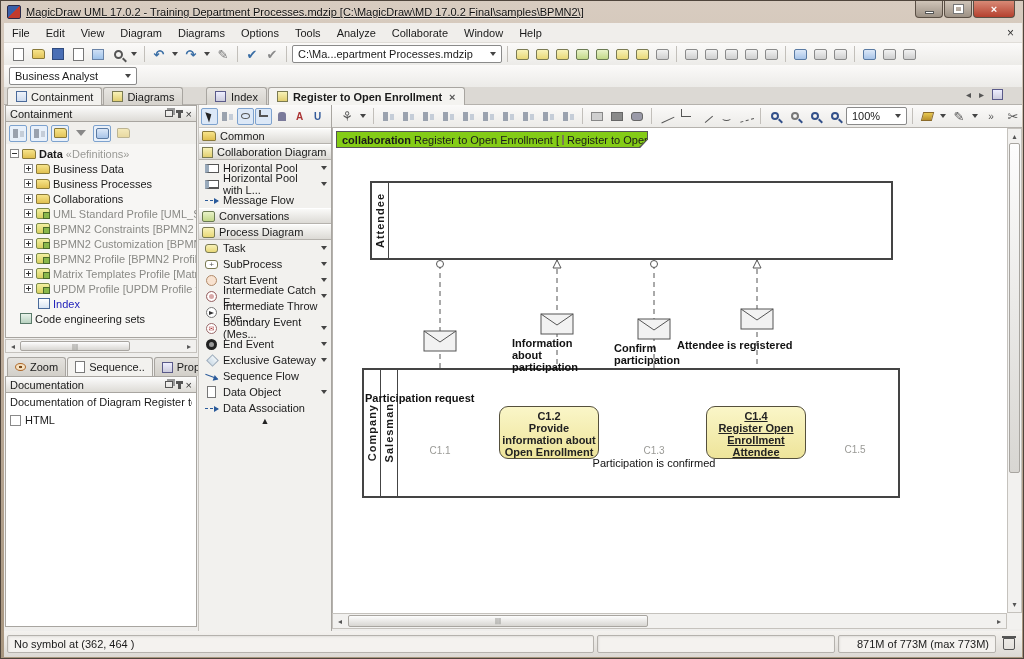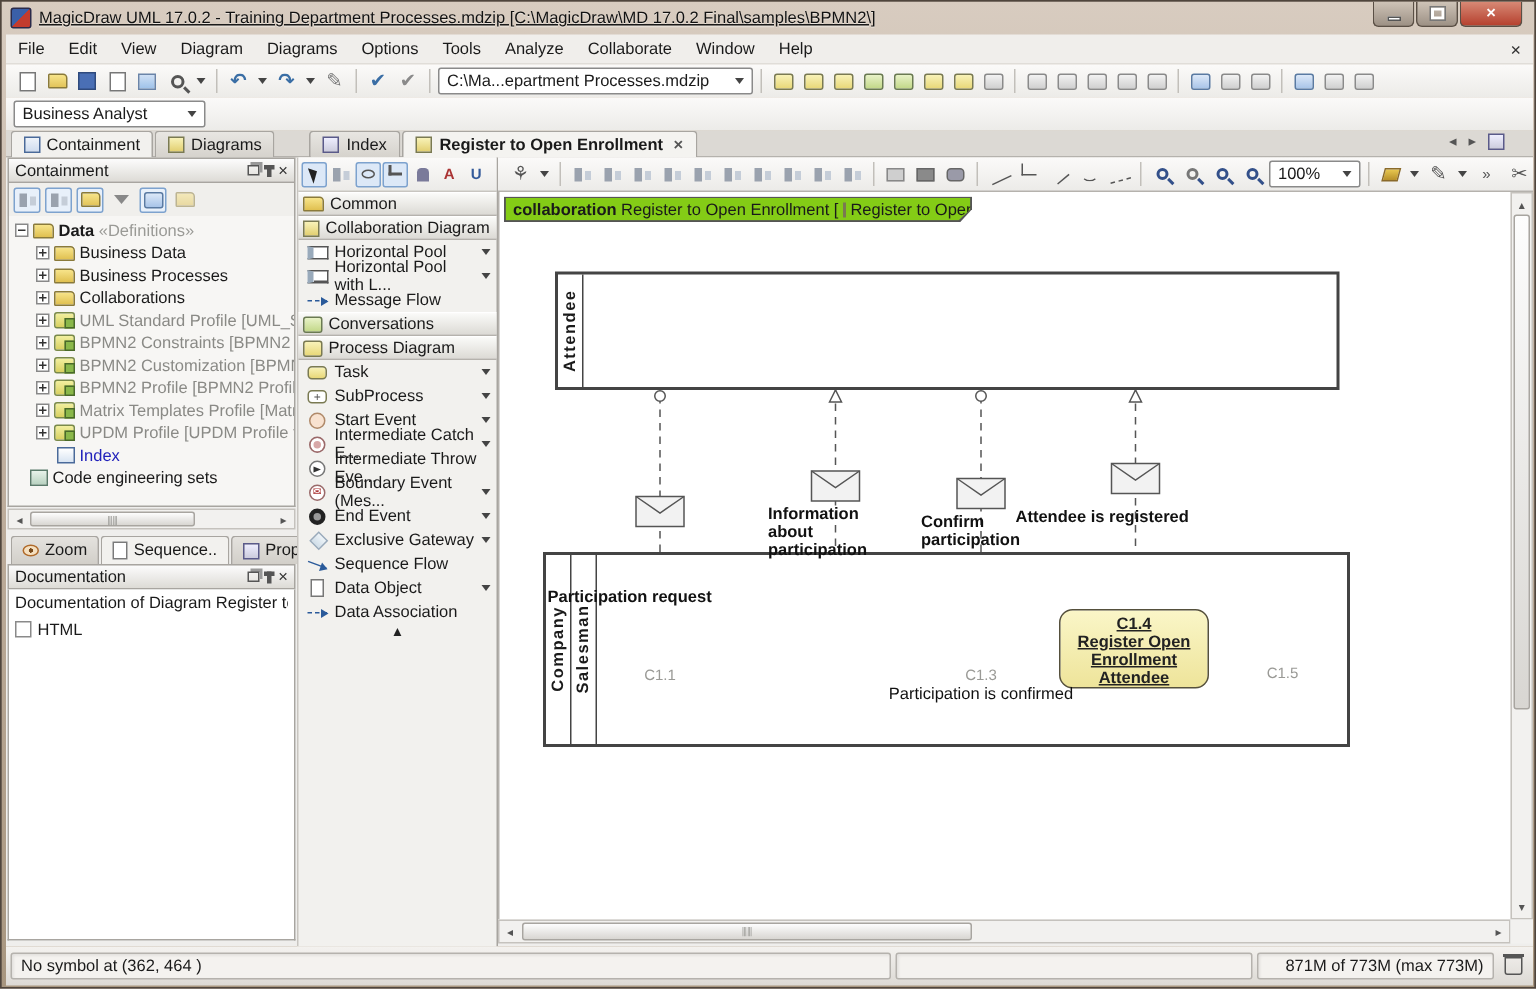--- a/index.html
+++ b/index.html
@@ -764,20 +764,24 @@
 
     <div class="pool" style="left:29px; top:240px; width:538px; height:130px;">
       <div class="pool-band">
           <span class="vtext">Company</span>
         </div>
       <div class="pool-band">
           <span class="vtext" style="font-weight:bold">Salesman</span>
         </div>
     </div>
 
+    <div class="task" style="left:166px; top:278px;">
+      <div>C1.2</div>
+      <div>Provide information about Open Enrollment</div>
+    </div>
     <div class="task" style="left:373px; top:278px;text-decoration:underline;">
       <div>C1.4</div>
       <div>Register Open Enrollment Attendee</div>
     </div>
 
     <div class="dlabel" style="left:32px; top:226px; width:150px;margin-top:38px;">Participation request</div>
     <div class="dlabel" style="left:179px; top:209px; width:90px;">Information about participation</div>
     <div class="dlabel" style="left:281px; top:214px; width:80px;">Confirm participation</div>
     <div class="dlabel" style="left:344px; top:211px; width:160px;">Attendee is registered</div>
 

